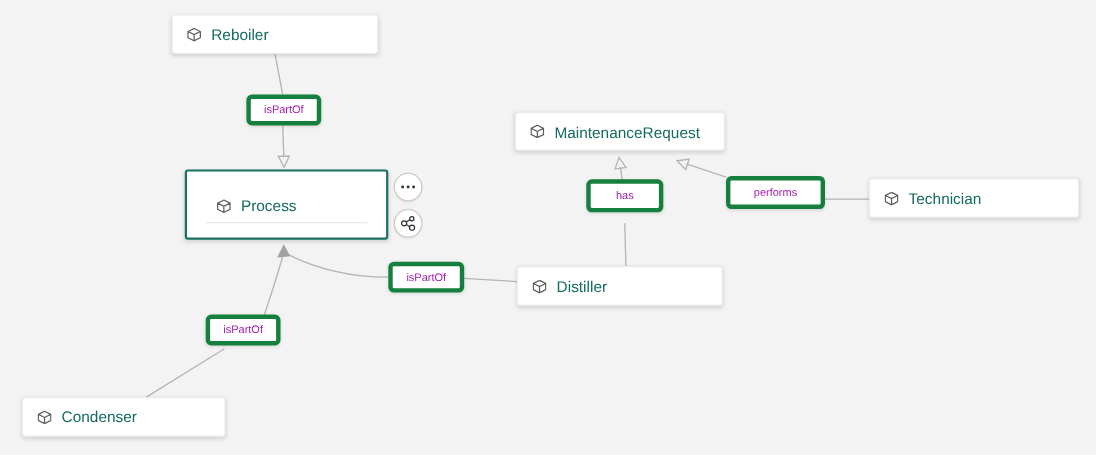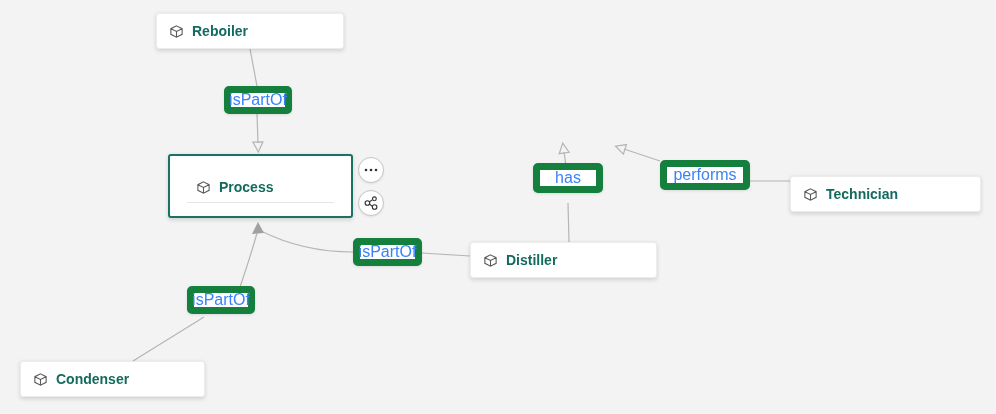--- a/index.html
+++ b/index.html
@@ -34,21 +34,21 @@
     box-sizing: border-box;
     background: #ffffff;
     border: 1px solid #ececec;
     border-radius: 3px;
     box-shadow: 0 1.6px 4px rgba(0,0,0,0.14);
     cursor: pointer;
   }
   .node-label {
     color: #136a5e;
     font-size: 14px;
-    font-weight: bold;
+    font-weight: normal;
     white-space: nowrap;
   }
   .node.selected {
     border: 2px solid #1b7162;
     padding: 16px;
     display: block;
   }
   .node.selected .node-row {
     display: flex;
     align-items: center;
@@ -67,25 +67,25 @@
     white-space: nowrap;
   }
   .cube-icon, .grid-icon { display: inline-flex; flex: none; }
   .edge-label {
     position: absolute;
     display: flex;
     align-items: center;
     justify-content: center;
     box-sizing: border-box;
     background: #ffffff;
-    border: 7px solid #15803d;
+    border: 4px solid #15803d;
     border-radius: 5px;
     box-shadow: 0 1px 3px rgba(0,0,0,0.10);
-    color: #3b82f6;
-    font-size: 16px;
+    color: #a21caf;
+    font-size: 10px;
     cursor: pointer;
   }
   .circle-btn {
     position: absolute;
     width: 26px;
     height: 26px;
     box-sizing: border-box;
     background: #ffffff;
     border: 1px solid #c8c6c4;
     border-radius: 50%;
@@ -162,24 +162,32 @@
     <span style="display:inline-flex;">
       <svg width="16" height="16" viewBox="0 0 16 16">
         <path d="M6.2,7 L9.6,4.6 M6.4,9 L9.4,11.4" stroke="#323130" stroke-width="1.1" fill="none"></path>
         <circle cx="4.4" cy="8" r="2.3" fill="#fff" stroke="#323130" stroke-width="1.1"></circle>
         <circle cx="11.4" cy="3.8" r="1.9" fill="#fff" stroke="#323130" stroke-width="1.1"></circle>
         <circle cx="11.6" cy="12" r="2.3" fill="#fff" stroke="#323130" stroke-width="1.1"></circle>
       </svg>
     </span>
   </button>
 
+  <div class="node" style="left:468px; top:102px; width:191px; height:35px;">
+    <span class="cube-icon">
+      <svg width="13" height="13" viewBox="0 0 12 12">
+          <path d="M6,0.8 L11.2,3.4 L11.2,8.6 L6,11.2 L0.8,8.6 L0.8,3.4 Z M0.8,3.4 L6,6 L11.2,3.4 M6,6 L6,11.2" fill="none" stroke="#5c5a58" stroke-width="1"></path>
+        </svg>
+    </span>
+    <span class="node-label">MaintenanceRequest</span>
+  </div>
 
   <div class="edge-label" style="left:660px; top:160px; width:90px; height:30px;text-align:center;">performs</div>
 
-  <div class="node" style="left:790px; top:176px; width:191px; height:36px;">
+  <div class="node" style="left:790px; top:162px; width:191px; height:36px;">
     <span class="cube-icon">
       <svg width="13" height="13" viewBox="0 0 12 12">
           <path d="M6,0.8 L11.2,3.4 L11.2,8.6 L6,11.2 L0.8,8.6 L0.8,3.4 Z M0.8,3.4 L6,6 L11.2,3.4 M6,6 L6,11.2" fill="none" stroke="#5c5a58" stroke-width="1"></path>
         </svg>
     </span>
     <span class="node-label">Technician</span>
   </div>
 
   <div class="edge-label" style="left:533px; top:163px; width:70px; height:30px;">has</div>
 

